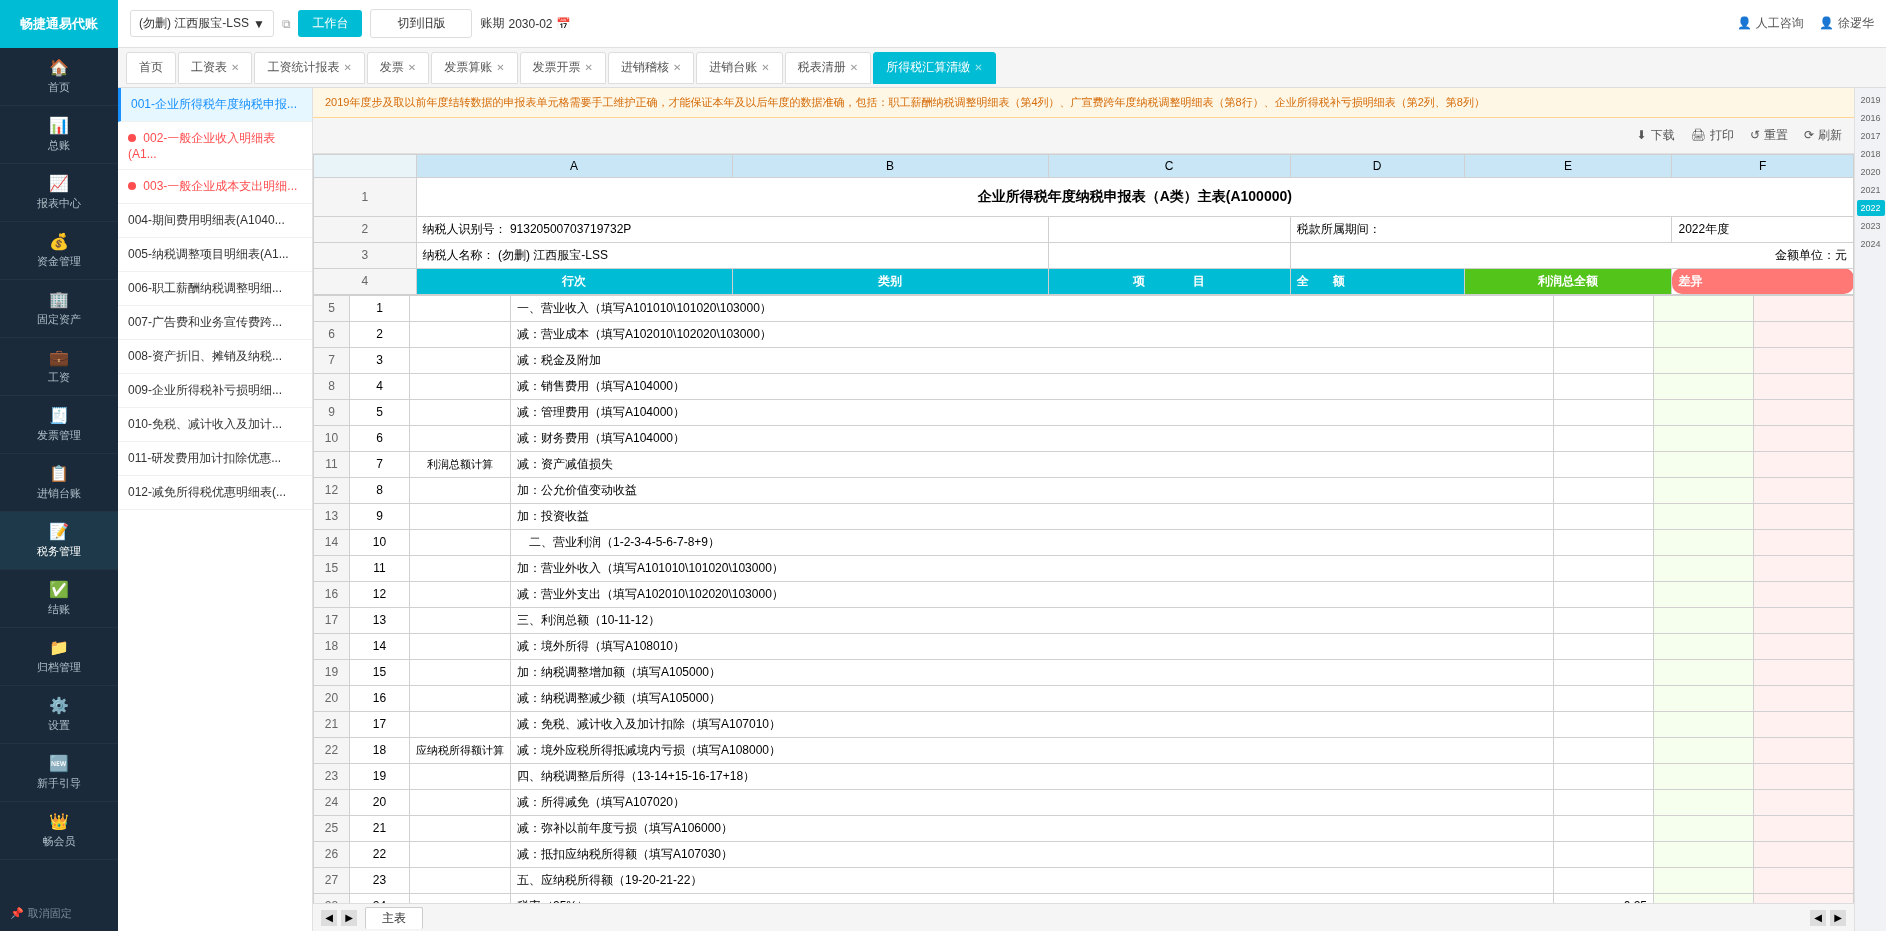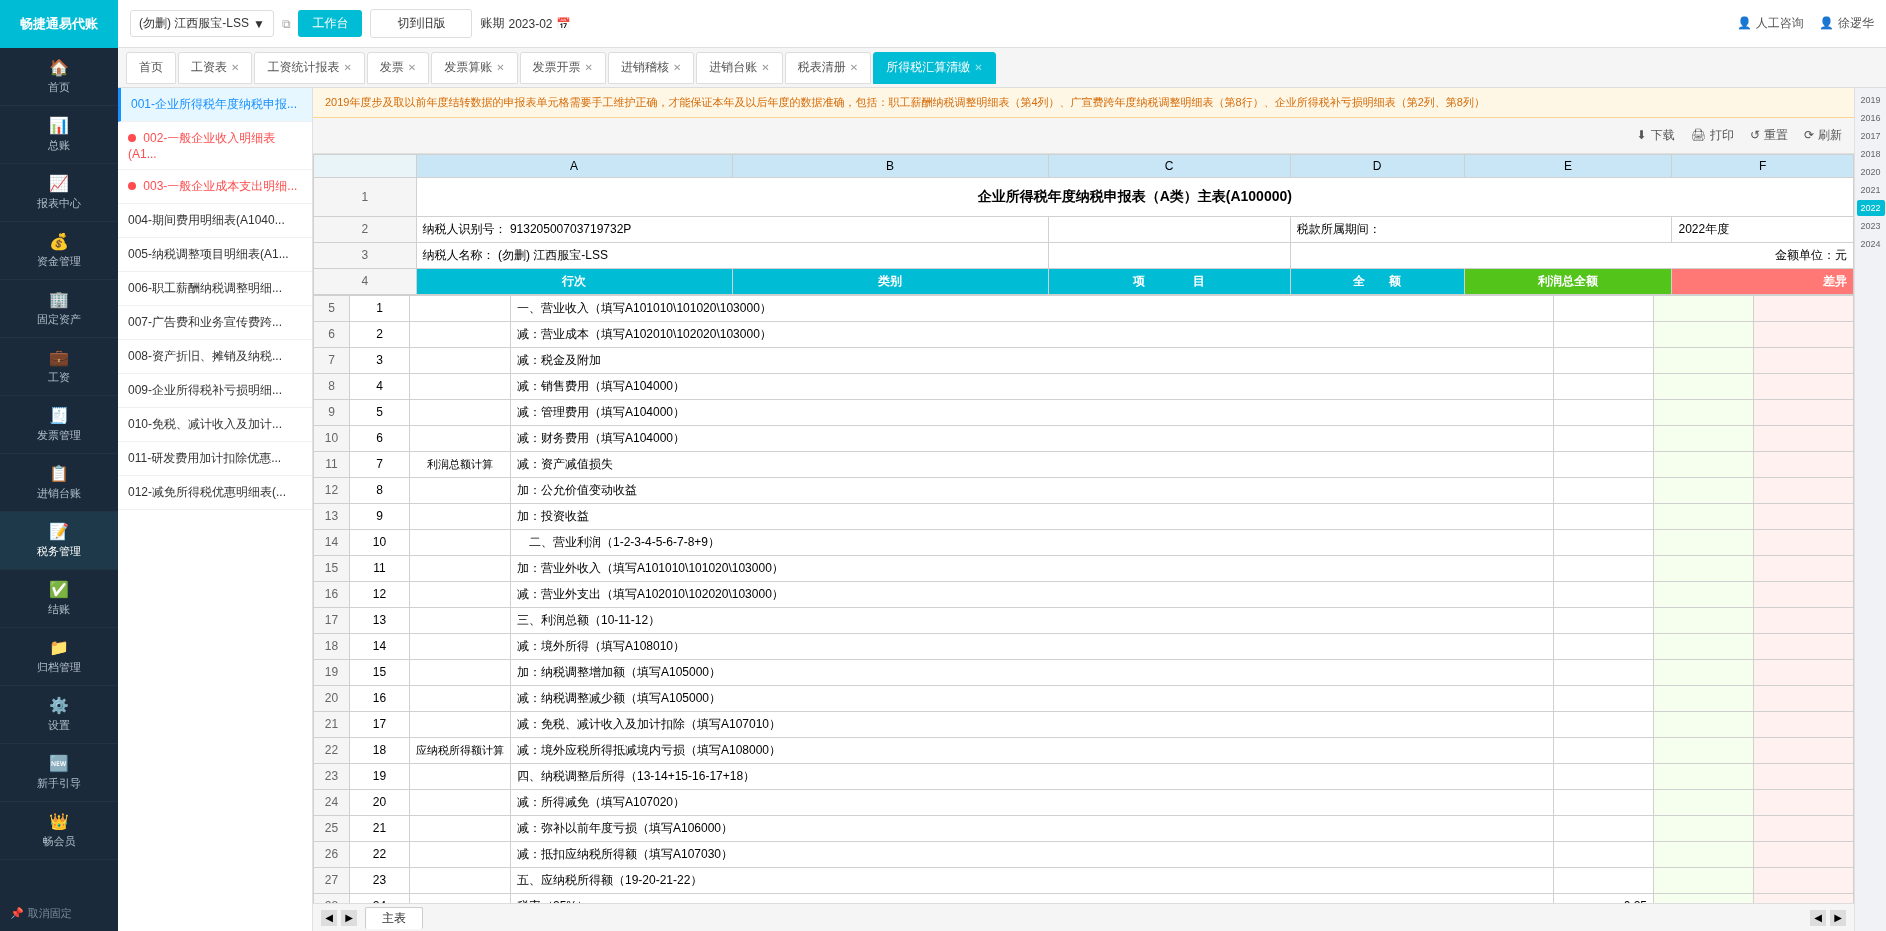--- a/index.html
+++ b/index.html
@@ -378,21 +378,21 @@
   <div class="top-header">
     <div class="company-selector">
       <span>(勿删) 江西服宝-LSS</span>
       <span>▼</span>
     </div>
     <span style="cursor:pointer;color:#aaa;">⧉</span>
     <button class="btn-workbench">工作台</button>
     <button class="btn-switch">切到旧版</button>
     <div class="period-info">
       <span>账期</span>
-      <span>2023-02</span>
+      <span>2030-02</span>
       <span style="cursor:pointer;">📅</span>
     </div>
     <div class="header-right">
       <span style="cursor:pointer;">👤 <span>人工咨询</span></span>
       <span style="cursor:pointer;">👤 <span>徐逻华</span></span>
     </div>
   </div>
 
   <div class="nav-tabs">
     <div class="nav-tab">
@@ -545,23 +545,23 @@
               </td>
               <td></td>
               <td colspan="3" style="text-align:right;">金额单位：元</td>
             </tr>
 
             <tr>
               <td class="row-num">4</td>
               <td style="background:#00bcd4;color:white;text-align:center;font-weight:bold;">行次</td>
               <td style="background:#00bcd4;color:white;text-align:center;font-weight:bold;">类别</td>
               <td style="background:#00bcd4;color:white;text-align:center;font-weight:bold;">项　　　　目</td>
-              <td style="background:#00bcd4;color:white;text-align:center;font-weight:bold;">全　　额</td>
+              <td style="background:#00bcd4;color:white;text-align:left;font-weight:bold;">全　　额</td>
               <td style="background:#52c41a;color:white;text-align:center;font-weight:bold;">利润总全额</td>
-              <td style="background:#ff7875;color:white;text-align:right;font-weight:bold;">差异</td>
+              <td style="background:#ff7875;color:white;text-align:left;font-weight:bold;border-radius:10px;">差异</td>
             </tr>
           </tbody>
         </table>
 
         <table class="spreadsheet">
           <tbody id="data-rows">
           <tr>
                 <td class="row-num">5</td>
                 <td class="col-a" style="text-align: center; width: 60px;">1</td>
                 <td style="text-align: center; width: 100px; vertical-align: middle; font-size: 11px;"></td>

